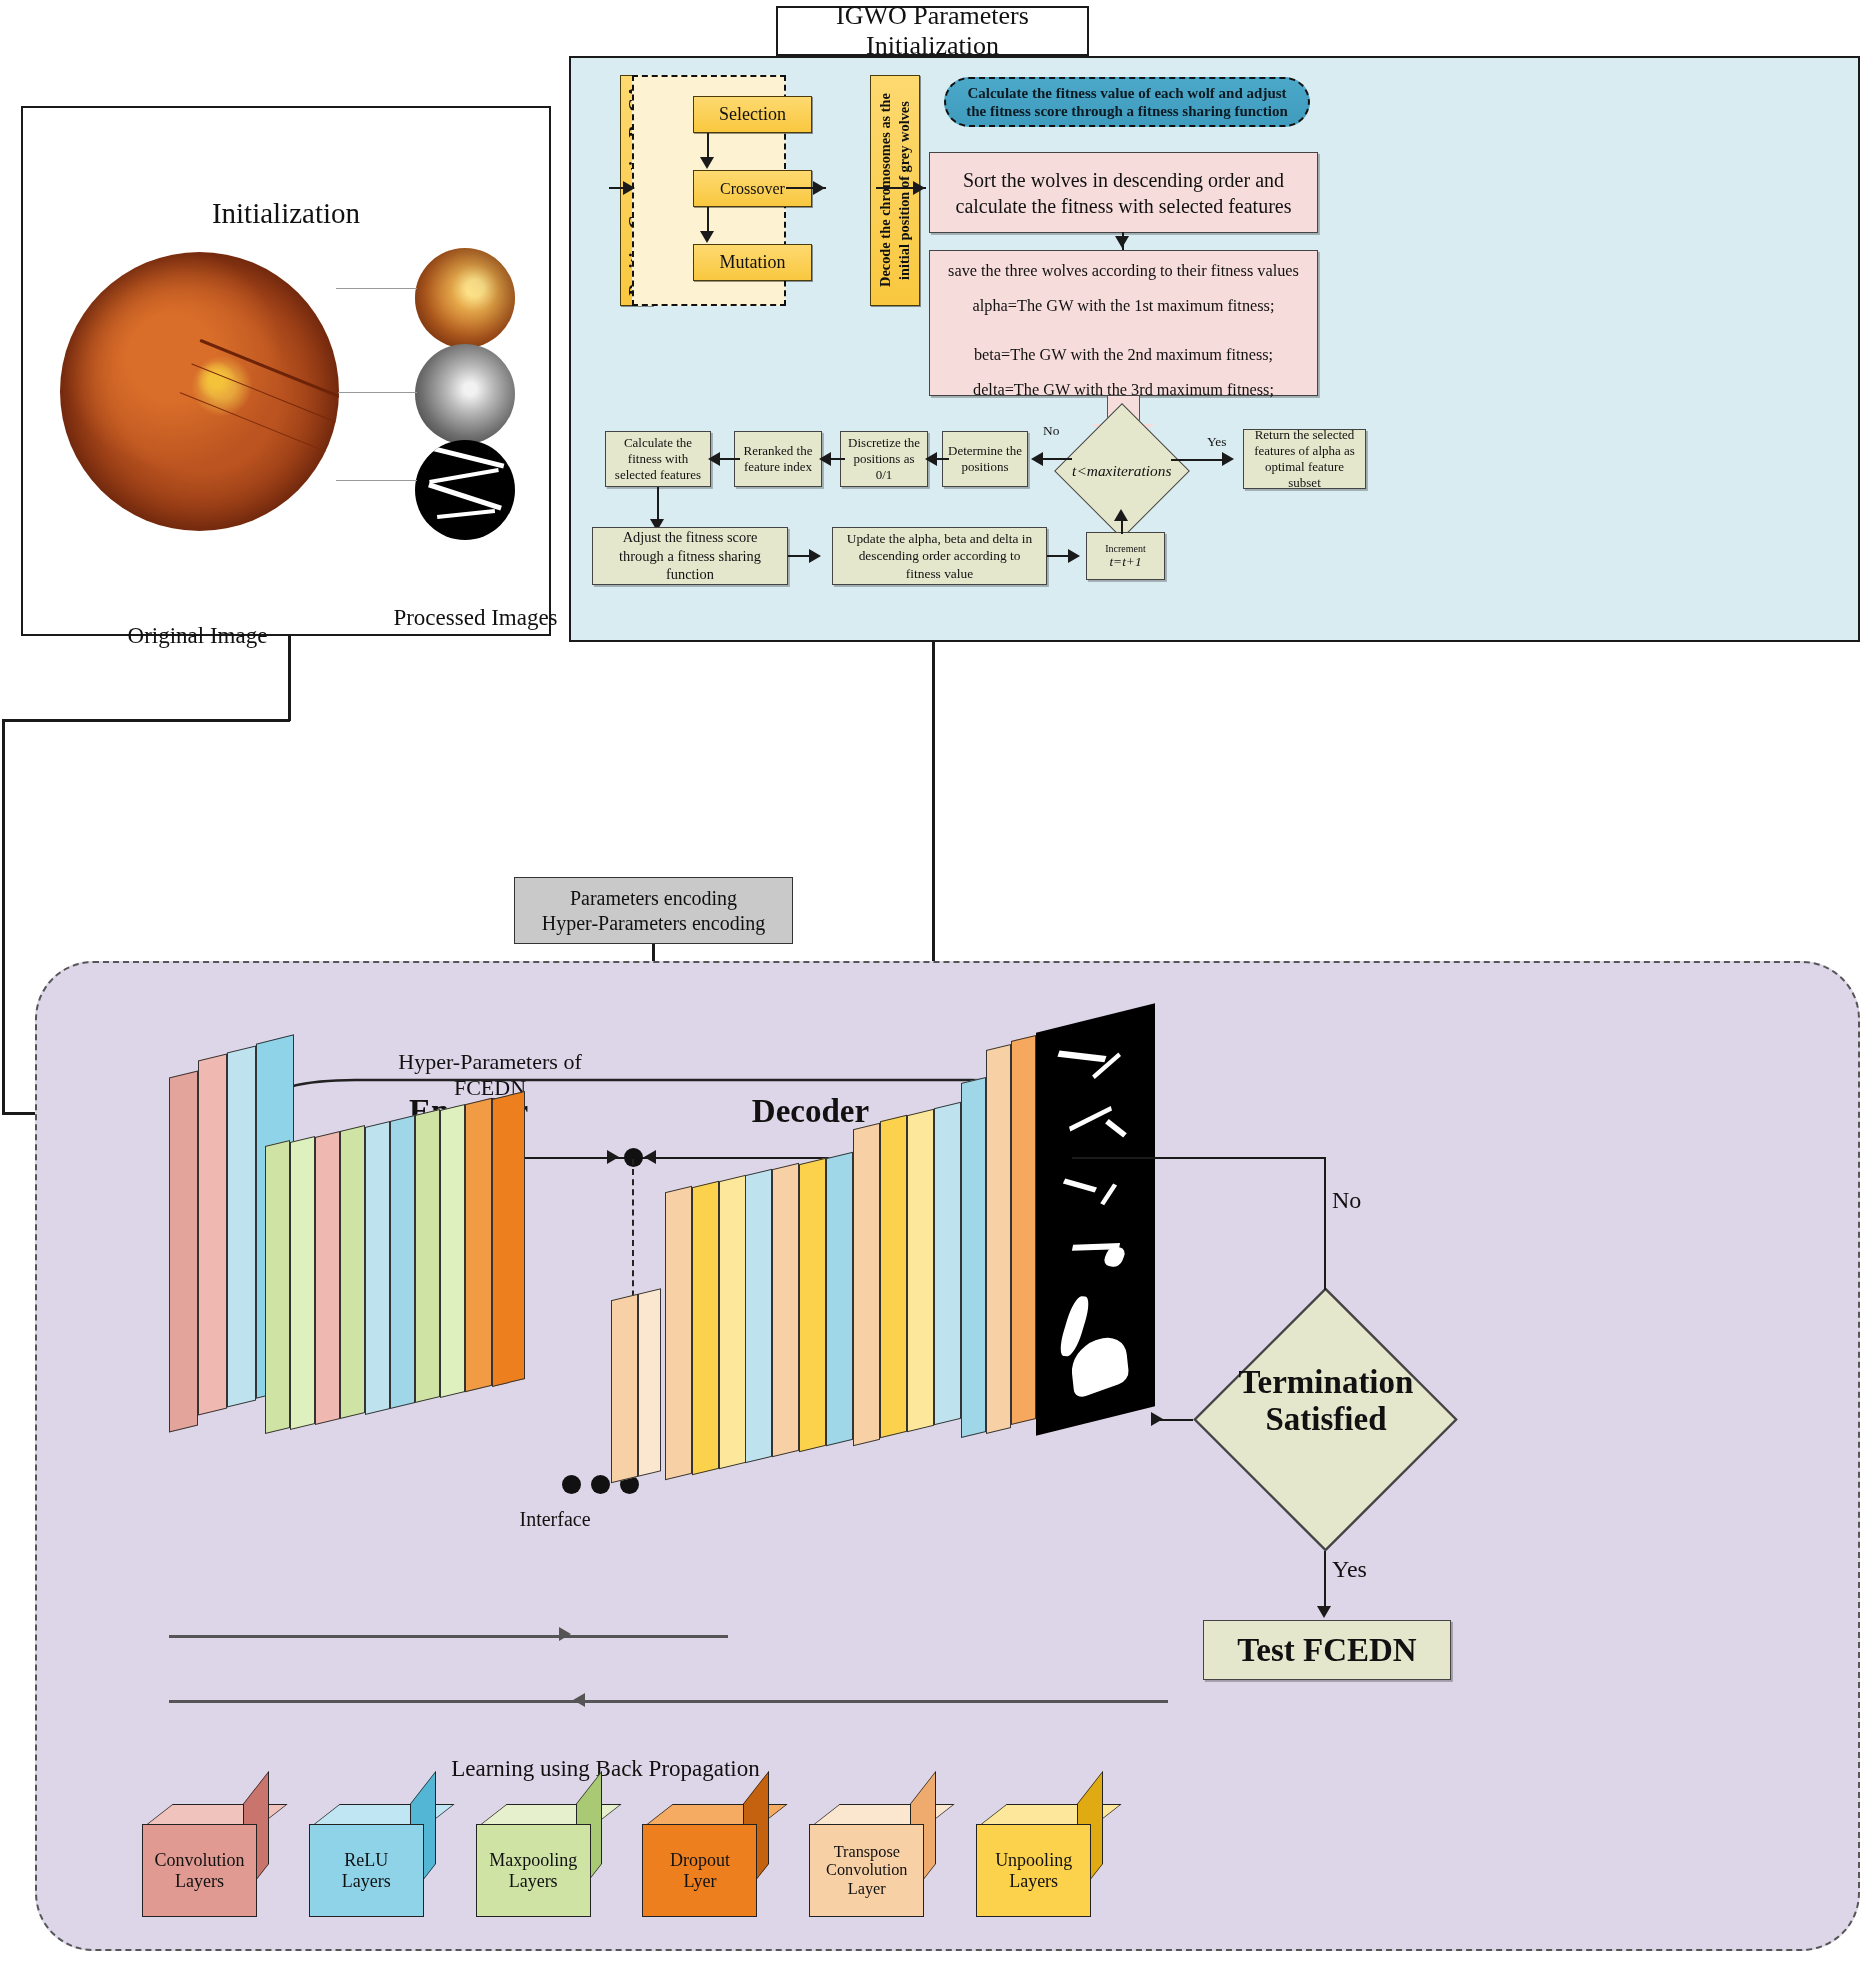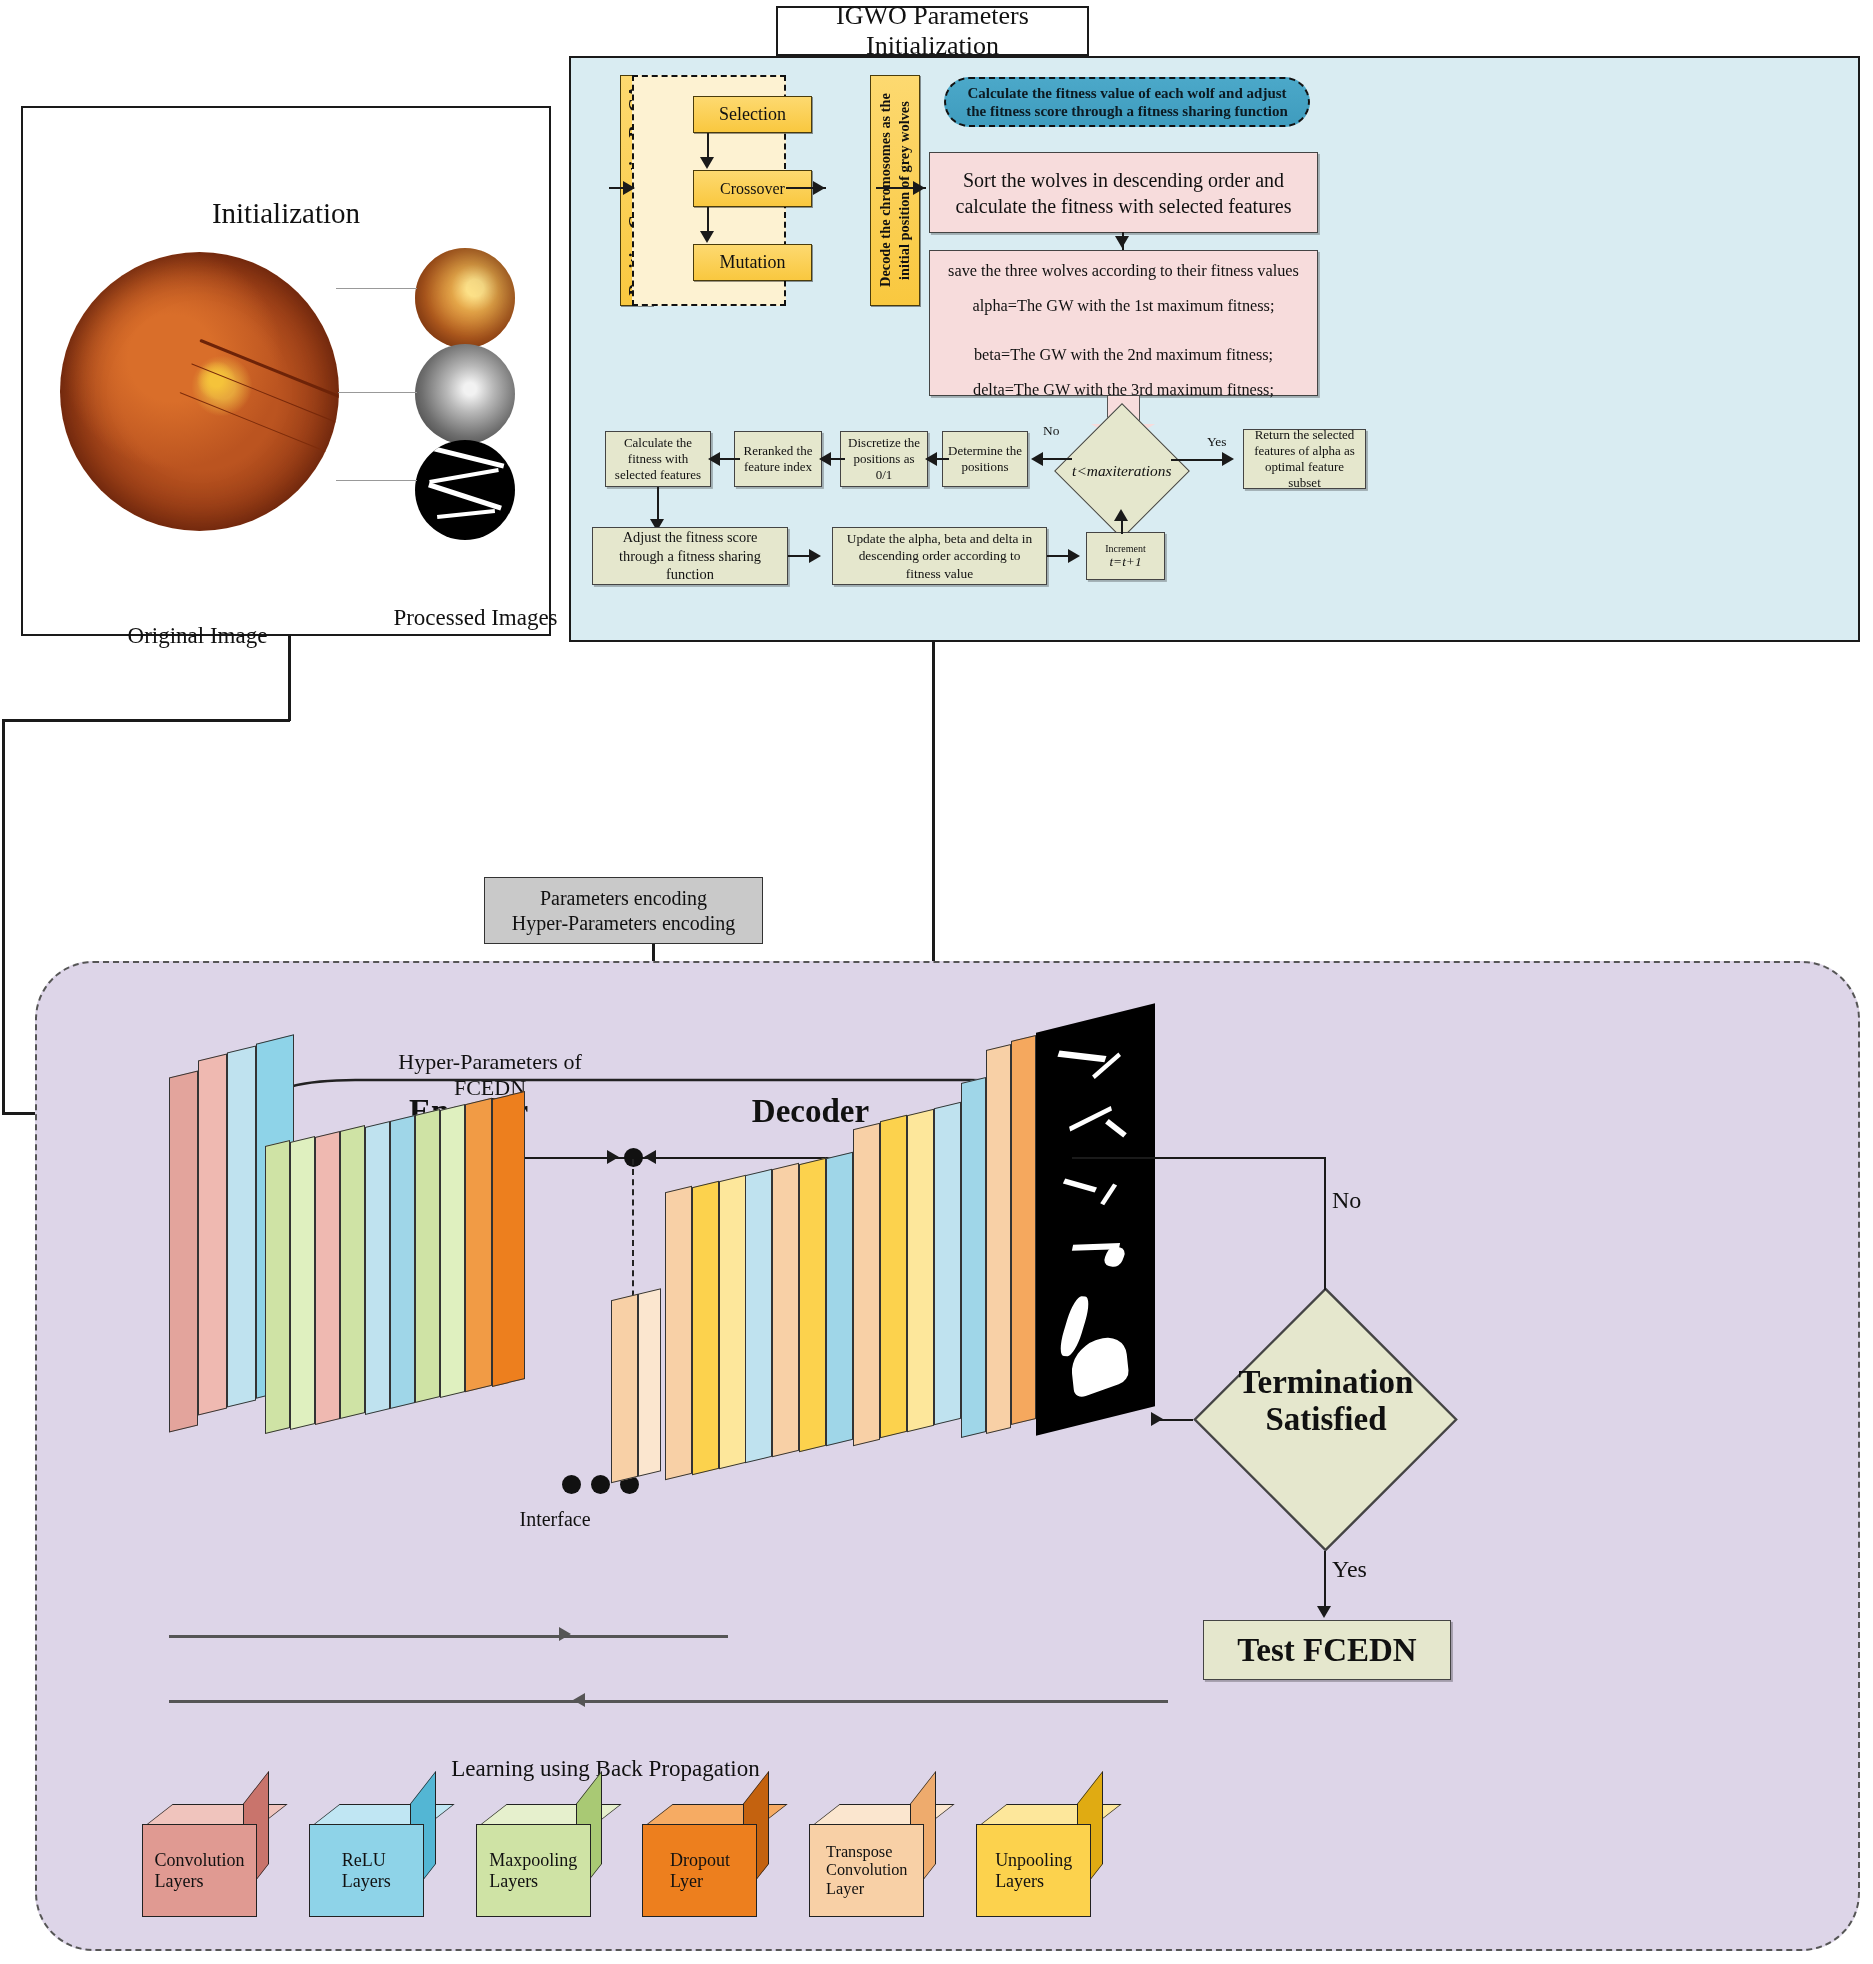--- a/index.html
+++ b/index.html
@@ -40,32 +40,32 @@
 
   
   .ln{position:absolute;background:#1a1a1a;}
   .arw{position:absolute;width:0;height:0;}
   .arw-r{border-left:12.5px solid #1a1a1a;border-top:7.7px solid transparent;border-bottom:7.7px solid transparent;}
   .arw-l{border-right:12.5px solid #1a1a1a;border-top:7.7px solid transparent;border-bottom:7.7px solid transparent;}
   .arw-d{border-top:12.5px solid #1a1a1a;border-left:7.7px solid transparent;border-right:7.7px solid transparent;}
   .arw-u{border-bottom:12.5px solid #1a1a1a;border-left:7.7px solid transparent;border-right:7.7px solid transparent;}
 
   
-  #encbox{left:484px;top:877px;width:279px;height:67px;background:#c9c9c9;border:1.9px solid #333;
+  #encbox{left:514px;top:877px;width:279px;height:67px;background:#c9c9c9;border:1.9px solid #333;
           font-size:20px;line-height:1.25;flex-direction:column;}
 
   
   #fcedn{left:35px;top:961px;width:1825px;height:990px;background:#ddd5e8;
          border:2.9px dashed #555;border-radius:58px;}
   .bigttl{font-weight:bold;font-size:33px;}
   .dot{position:absolute;width:19px;height:19px;background:#111;border-radius:50%;}
 
   .legend-cube{position:relative;width:137px;height:113px;}
   .legend-cube .f{position:absolute;left:0;bottom:0;width:113px;height:91px;border:1.9px solid #222;
-     display:flex;align-items:center;justify-content:center;font-size:18px;line-height:1.12;}
+     display:flex;align-items:center;justify-content:center;text-align:center;font-size:18px;line-height:1.12;}
   .legend-cube .t{position:absolute;left:0;top:0;width:113px;height:22px;border:1.9px solid #222;
      transform:skewX(-52deg);transform-origin:bottom left;}
   .legend-cube .s{position:absolute;right:0;top:0;width:24px;height:91px;border:1.9px solid #222;
      transform:skewY(-52deg);transform-origin:top left;}
 </style>
 </head>
 <body>
 
 <div class="abs" id="preproc"></div>
 <div class="abs ctr" id="preproc-title">Initialization</div>

